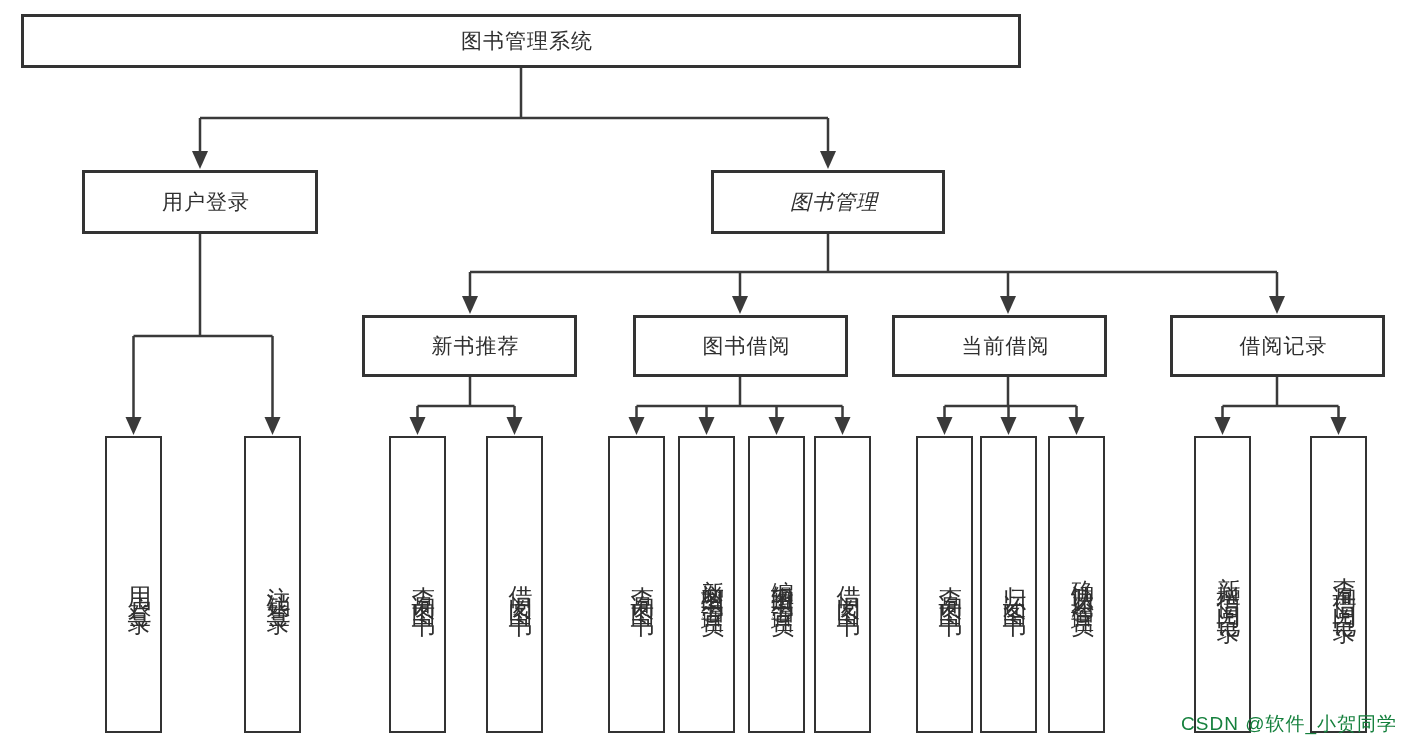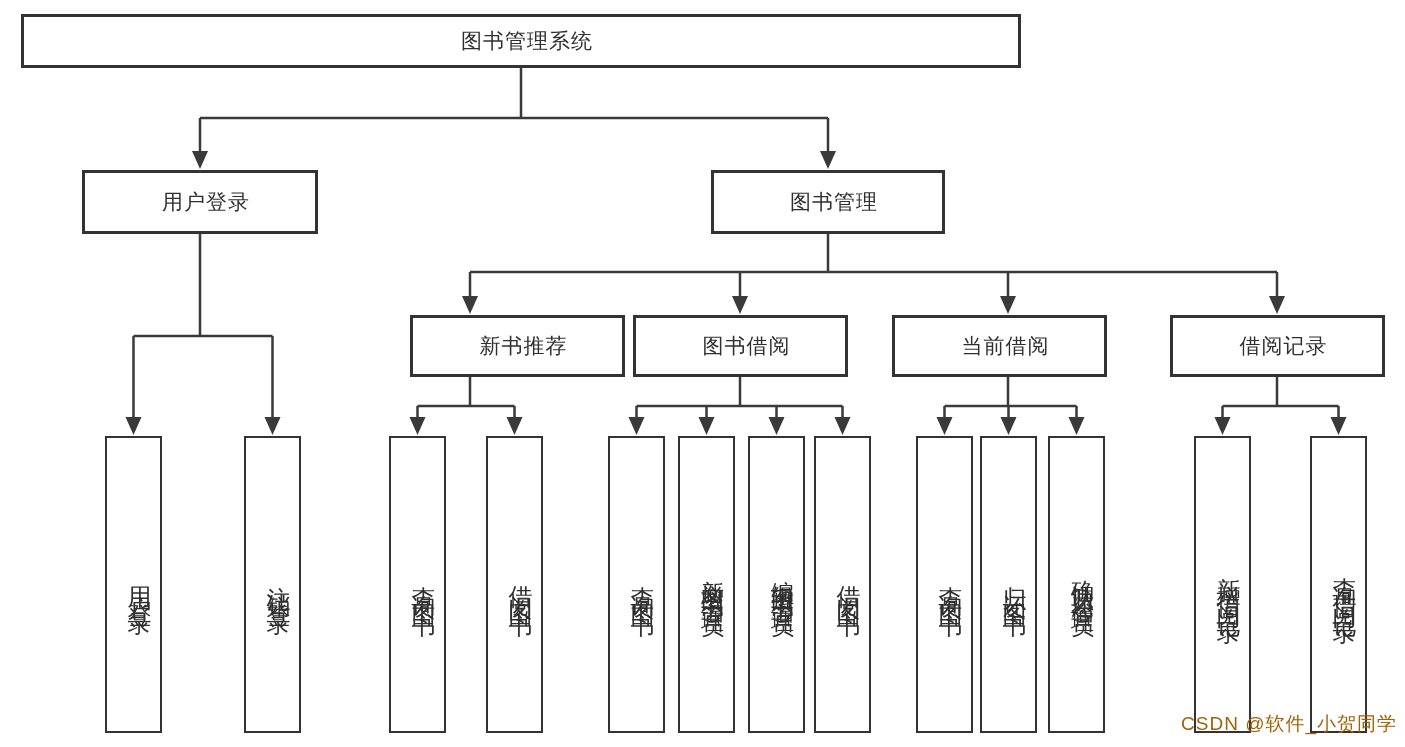--- a/index.html
+++ b/index.html
@@ -10,33 +10,33 @@
   }
   #wires{position:absolute;left:0;top:0;width:1405px;height:747px;}
   .node{
     position:absolute;display:flex;align-items:center;justify-content:center;
     background:#ffffff;box-sizing:border-box;text-align:center;padding-left:12px;
   }
   .hbox{border:3px solid #333333;font-size:21px;letter-spacing:1px;}
   .root{left:21px;top:14px;width:1000px;height:54px;}
   .l2{top:170px;height:64px;}
   .l2a{left:82px;width:236px;}
-  .l2b{left:711px;width:234px;}
+  .l2b{left:711px;width:234px;font-style:italic;}
   .l3{top:315px;height:62px;width:215px;}
   .leaf{
     border:2px solid #333333;top:436px;width:57px;height:297px;
   }
   .vtext{
     writing-mode:vertical-rl;text-orientation:mixed;
     font-size:24px;letter-spacing:9px;line-height:1;white-space:nowrap;
   }
   .leaf.long .vtext{font-size:23px;letter-spacing:5px;}
   .watermark{
     position:absolute;right:8px;bottom:10px;z-index:5;
-    font-size:19px;color:#a16207;letter-spacing:1px;
+    font-size:19px;color:#15803d;letter-spacing:1px;
   }
 </style>
 </head>
 <body>
 
 <div id="canvas">
 
   <svg id="wires" viewBox="0 0 1405 747" xmlns="http://www.w3.org/2000/svg">
     <g stroke="#3a3a3a" stroke-width="2.5" fill="none">
       <path d="M521 67 V118 M200 118 H828 M200 118 V156 M828 118 V156"></path>
@@ -74,21 +74,21 @@
     <span>图书管理系统</span>
   </div>
 
   <div class="node hbox l2 l2a">
     <span>用户登录</span>
   </div>
   <div class="node hbox l2 l2b">
     <span>图书管理</span>
   </div>
 
-  <div class="node hbox l3" style="left:362px;margin-left:48px;">
+  <div class="node hbox l3" style="left:362px;">
     <span>新书推荐</span>
   </div>
   <div class="node hbox l3" style="left:633px;text-align:center;">
     <span>图书借阅</span>
   </div>
   <div class="node hbox l3" style="left:892px;">
     <span>当前借阅</span>
   </div>
   <div class="node hbox l3" style="left:1170px;">
     <span>借阅记录</span>

